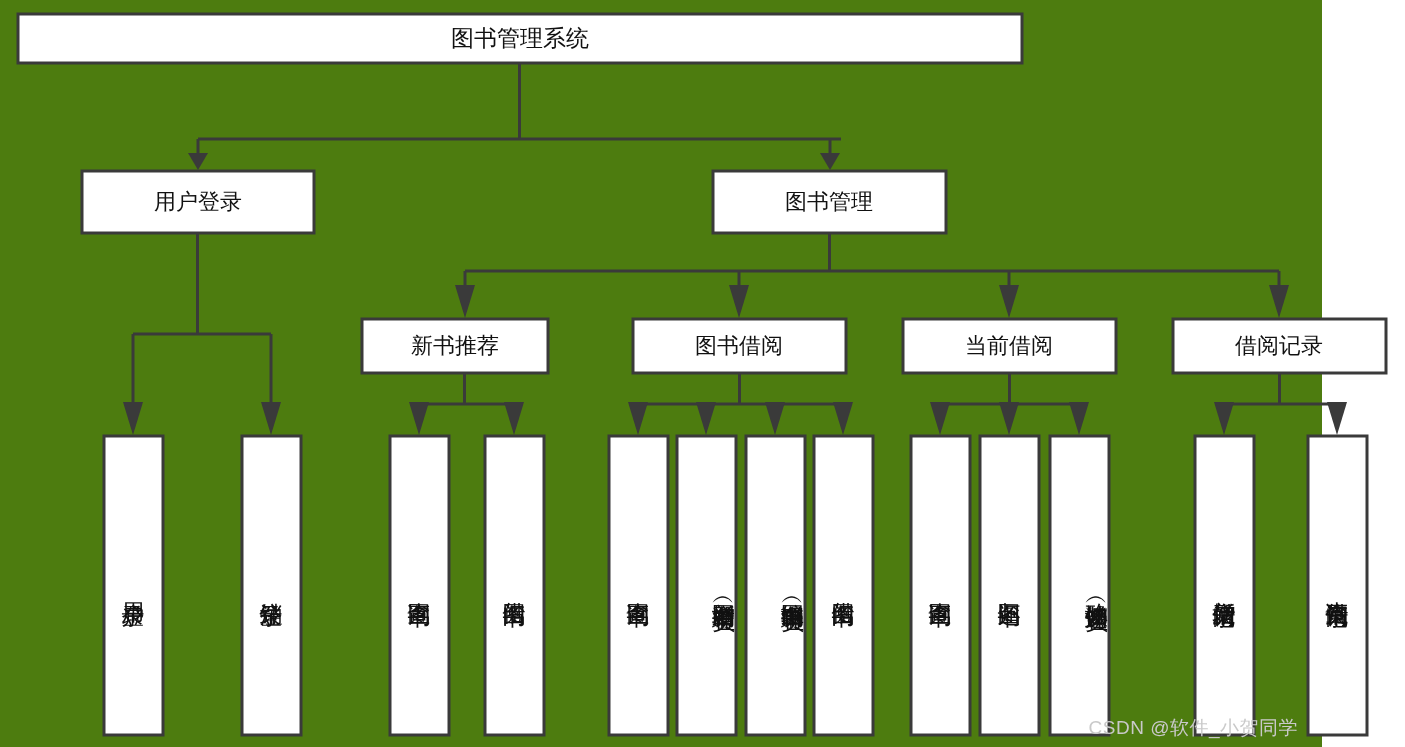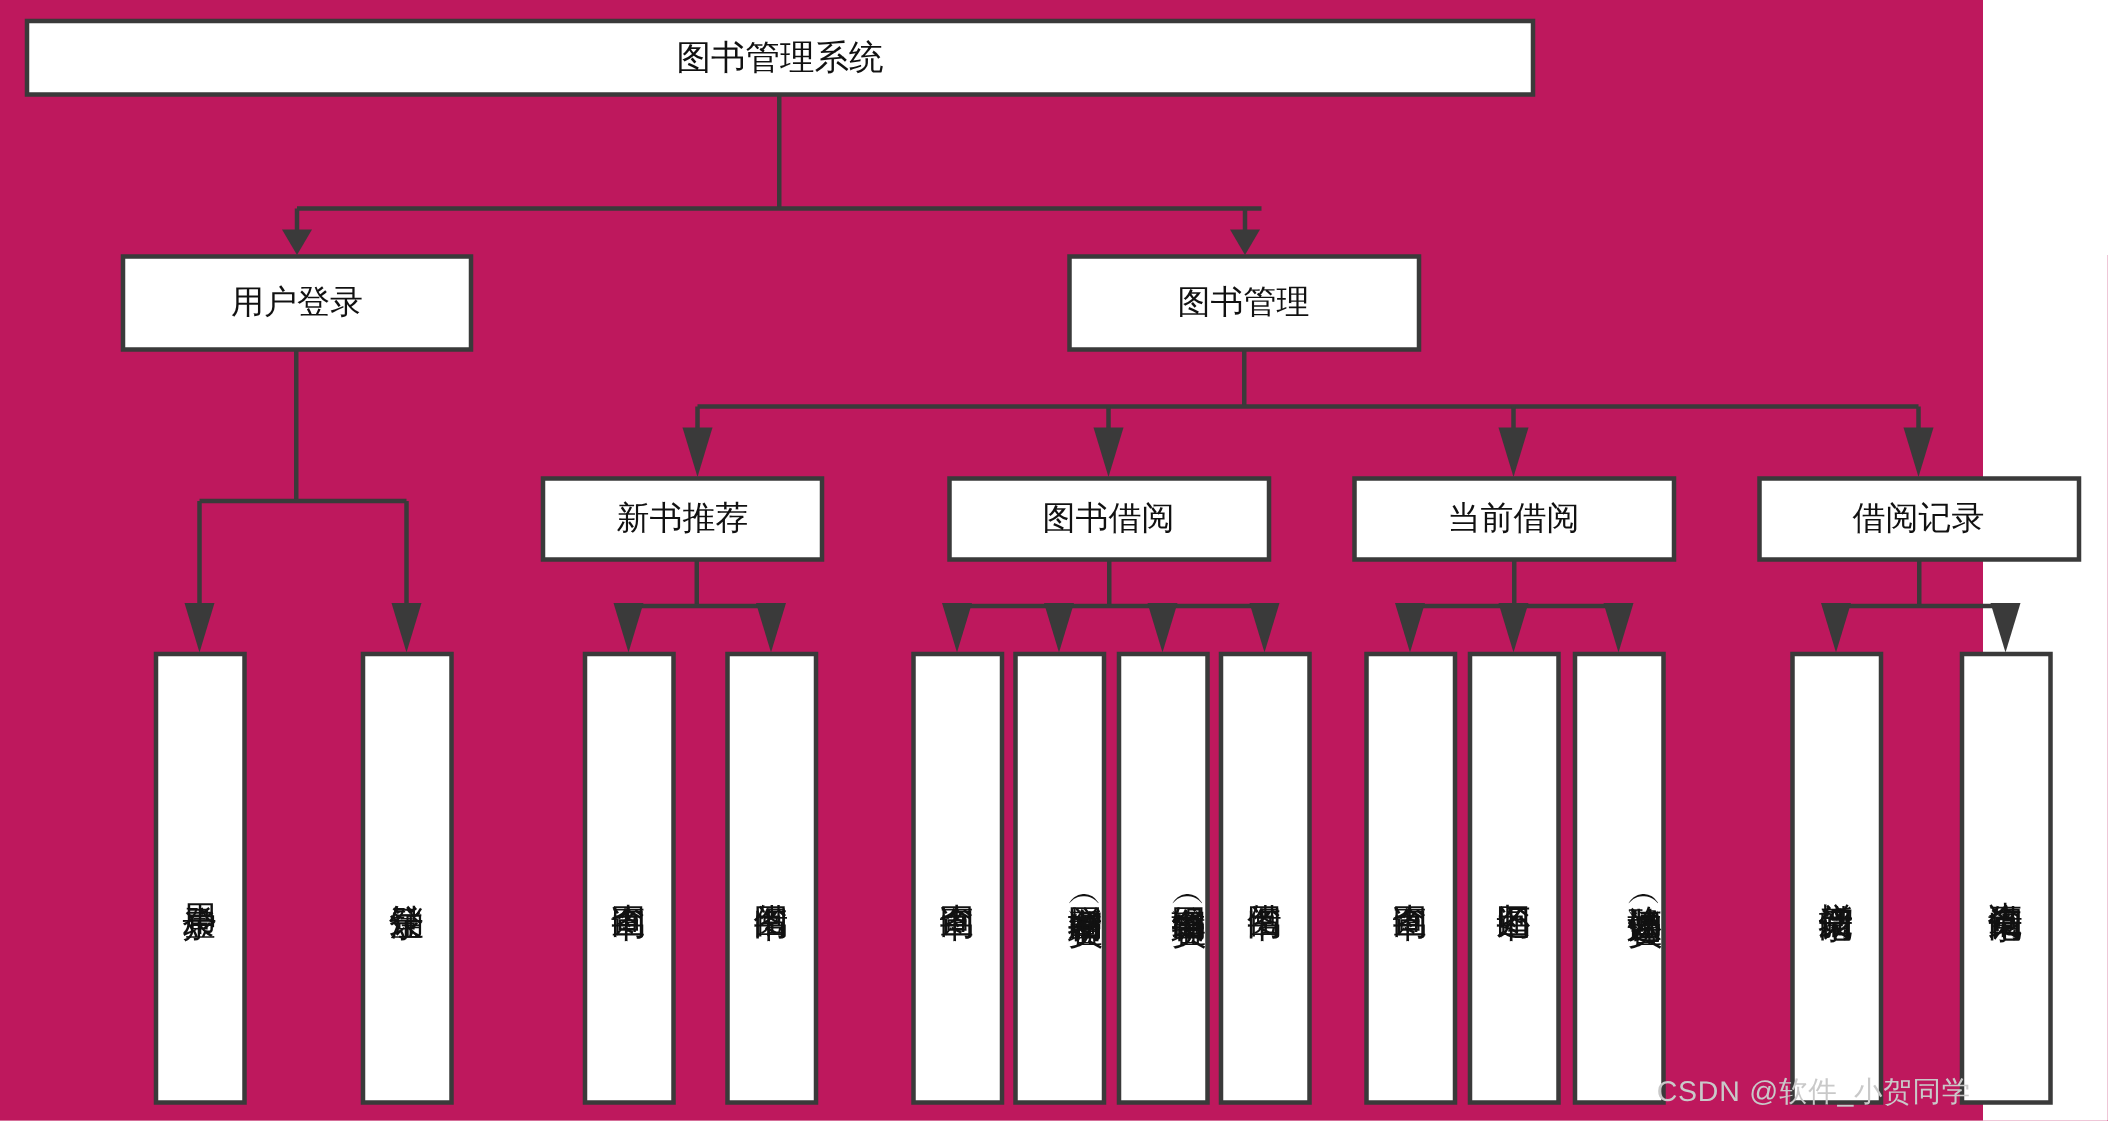--- a/index.html
+++ b/index.html
@@ -10,21 +10,21 @@
   body {
     width: 1405px;
     height: 747px;
     overflow: hidden;
     font-family: "Liberation Sans", "DejaVu Sans", sans-serif;
   }
   #diagram-root {
     position: relative;
     width: 1322px;
     height: 747px;
-    background: #be185d;
+    background: #4d7c0f;
   }
   svg#tree-svg {
     position: absolute;
     left: 0;
     top: 0;
     width: 1405px;
     height: 747px;
     display: block;
   }
   .node-box {
@@ -66,21 +66,21 @@
     color: #111111;
     display: flex;
     align-items: center;
     justify-content: center;
     letter-spacing: 1px;
     white-space: nowrap;
     pointer-events: none;
   }
   #watermark {
     position: absolute;
-    right: 8px;
+    right: 24px;
     bottom: 6px;
     font-family: "Liberation Sans", "DejaVu Sans", sans-serif;
     font-size: 19px;
     color: #c9c9c9;
     letter-spacing: 0.5px;
     white-space: nowrap;
   }
 </style>
 </head>
 <body>

